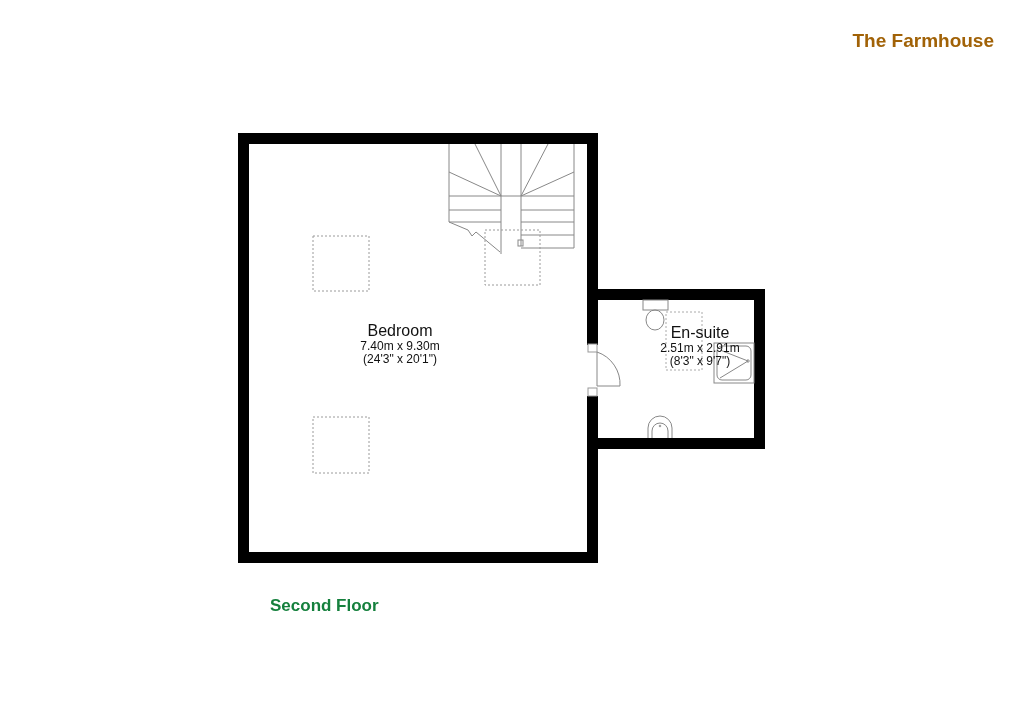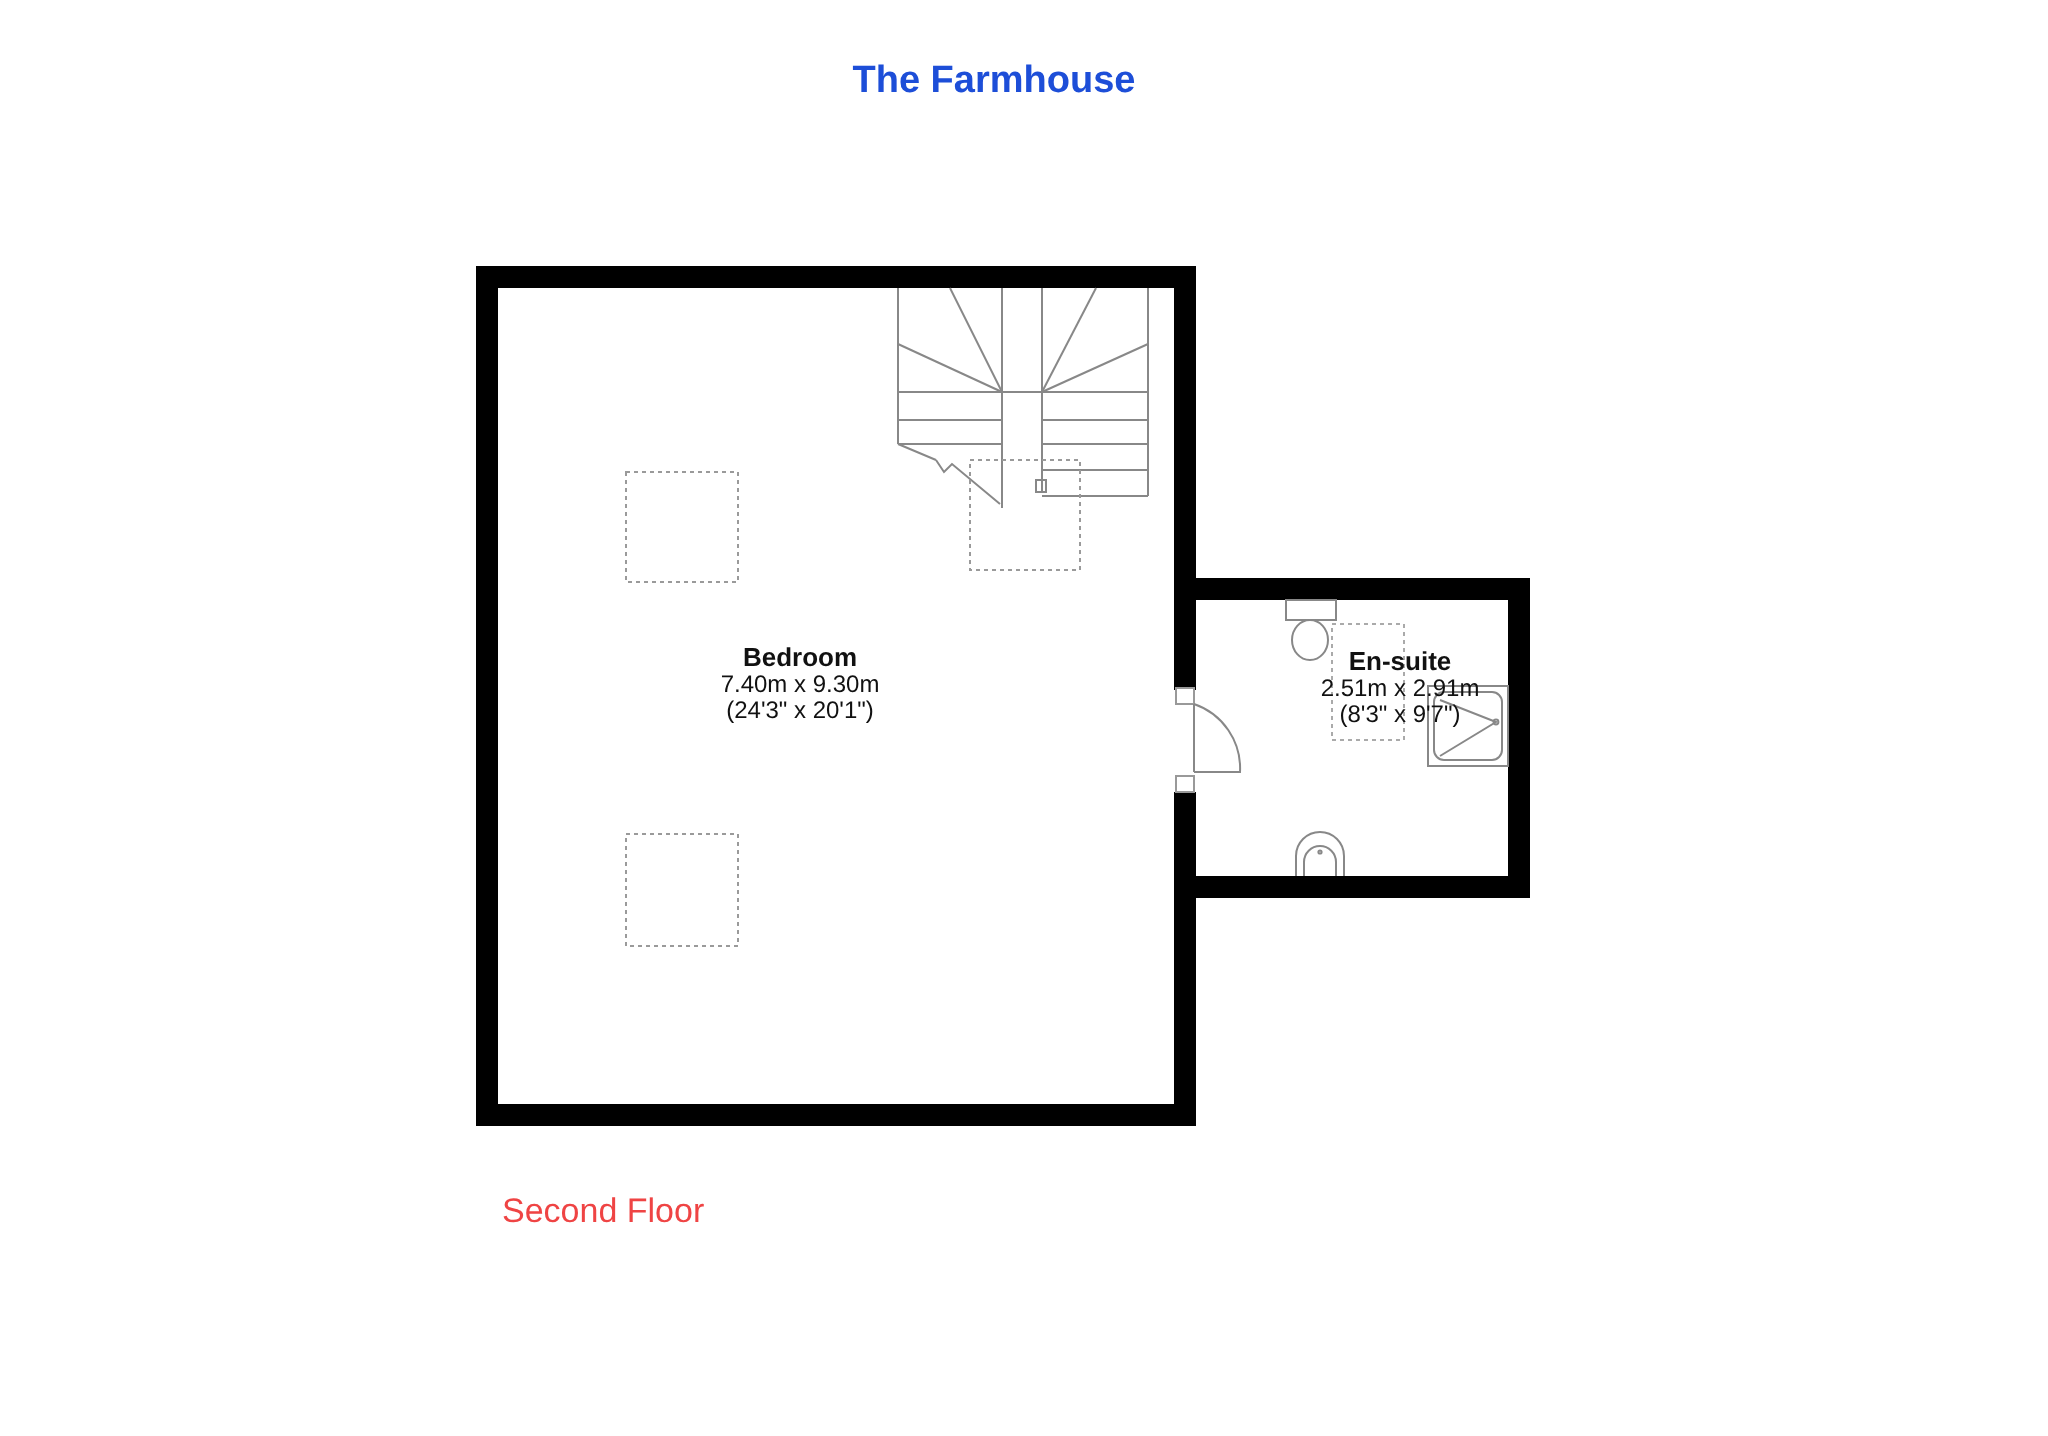--- a/index.html
+++ b/index.html
@@ -1,27 +1,27 @@
 <!DOCTYPE html>
 <html><head>
 <meta charset="utf-8">
 <style>
   html, body { margin:0; padding:0; background:#ffffff; }
   body { width:1024px; height:718px; position:relative; overflow:hidden; }
   .title {
-    position:absolute; left:0; width:994px; top:30px; text-align:center;
-    font-family:"Liberation Sans", sans-serif; font-weight:bold; font-size:19px; color:#1d4ed8;
+    position:absolute; left:0; width:994px; top:30px; text-align:right;
+    font-family:"Liberation Sans", sans-serif; font-weight:bold; font-size:19px; color:#a16207;
   }
   .floor-label {
-    position:absolute; left:251px; top:596px;
-    font-family:"Liberation Sans", sans-serif; font-weight:normal; font-size:17px; color:#ef4444;
+    position:absolute; left:270px; top:596px;
+    font-family:"Liberation Sans", sans-serif; font-weight:bold; font-size:17px; color:#15803d;
   }
   svg.plan { position:absolute; left:0; top:0; }
   .room-label { position:absolute; text-align:center; font-family:"Liberation Sans", sans-serif; color:#111; line-height:1.1; }
-  .room-name { font-weight:bold; font-size:13px; }
+  .room-name { font-weight:normal; font-size:16px; }
   .room-dim { font-size:12px; }
 </style>
 </head>
 <body>
 
 <div class="title">The Farmhouse</div>
 
 <svg class="plan" width="1024" height="718" viewBox="0 0 1024 718">
 
   <g>

